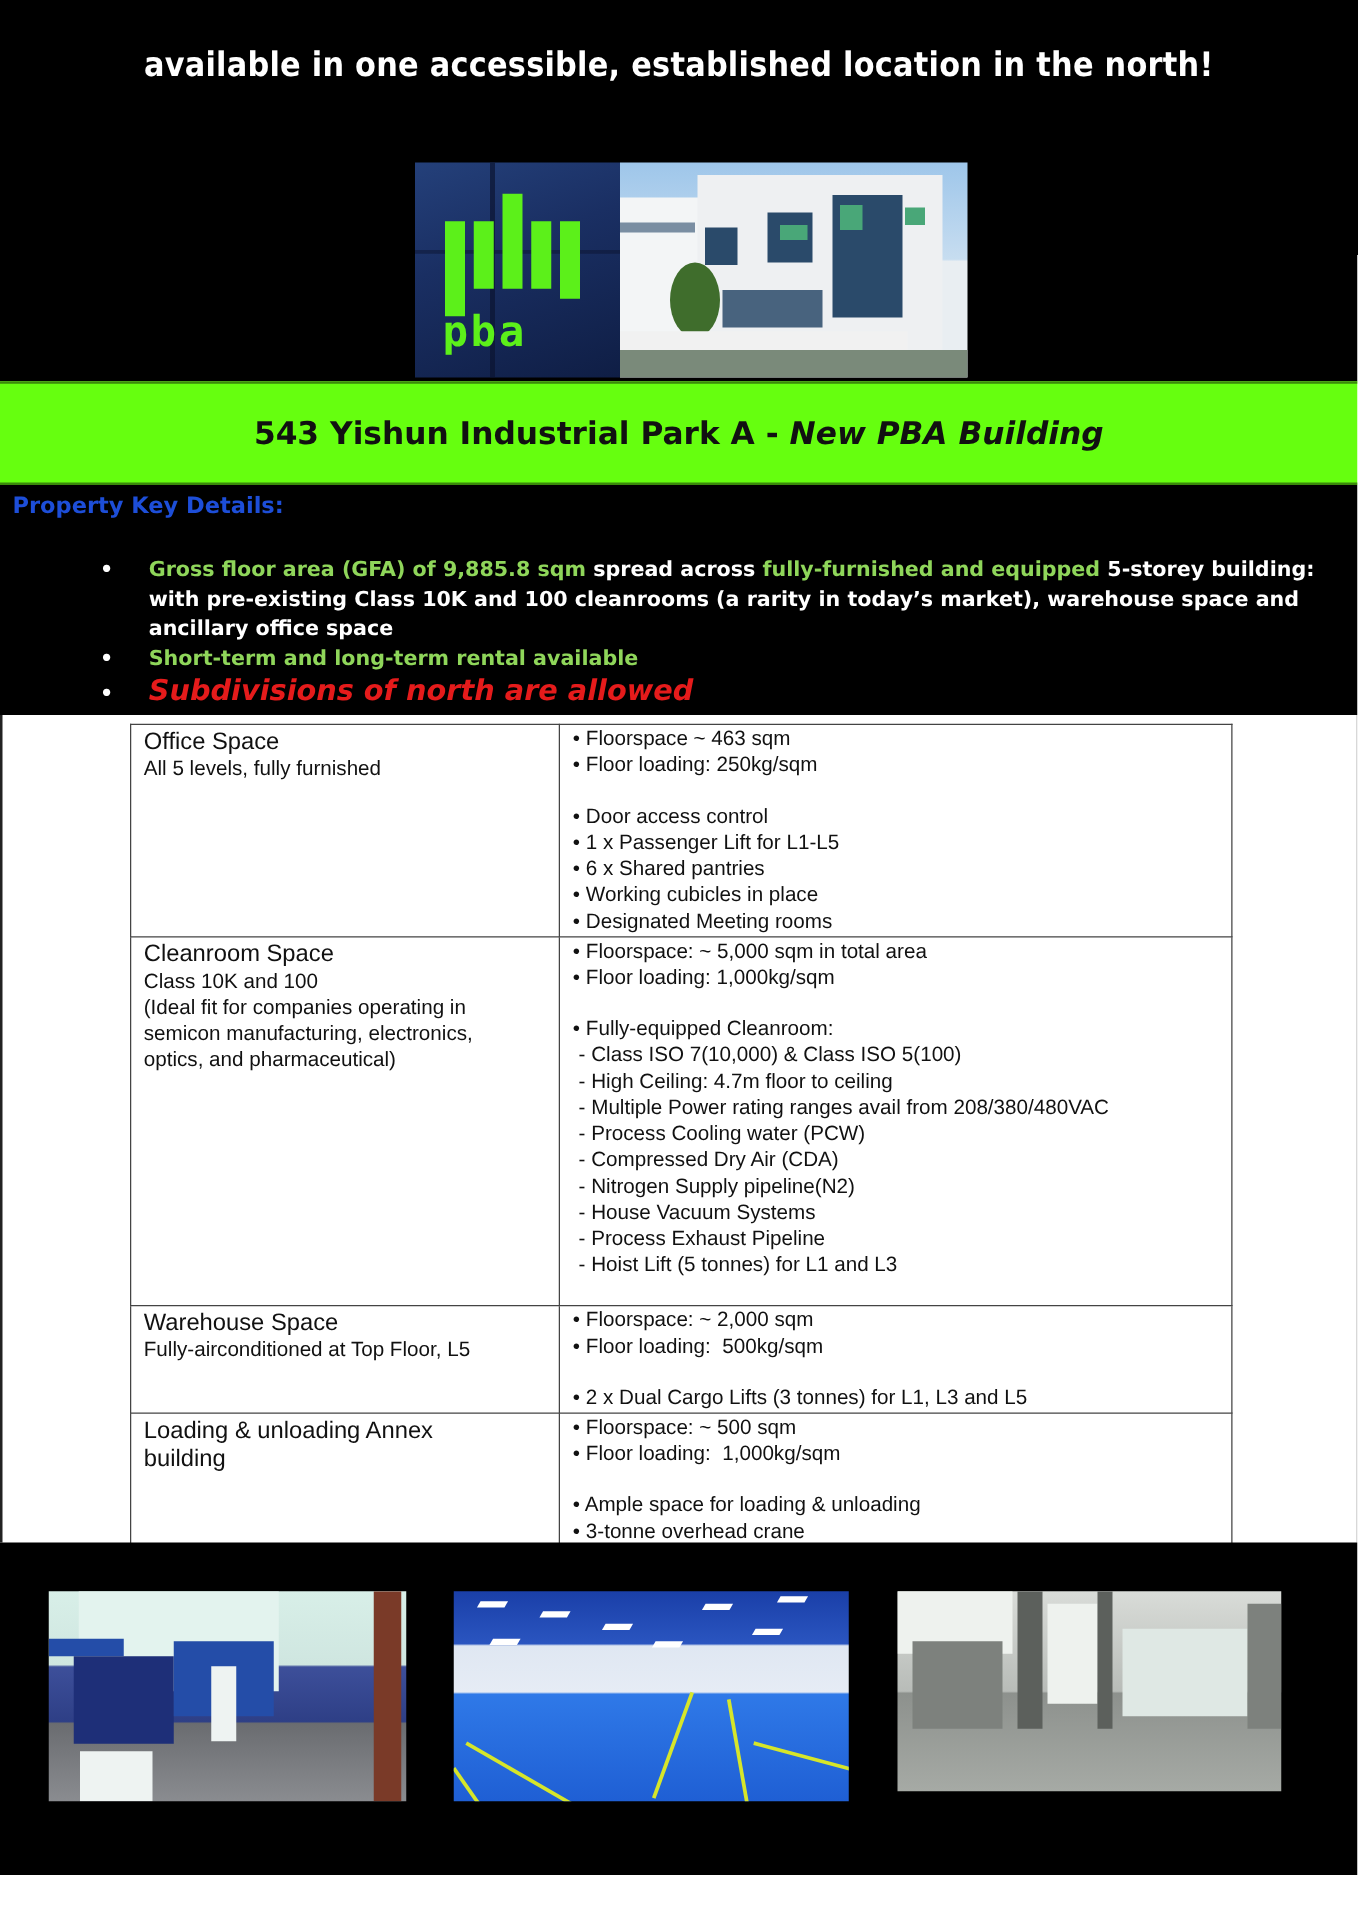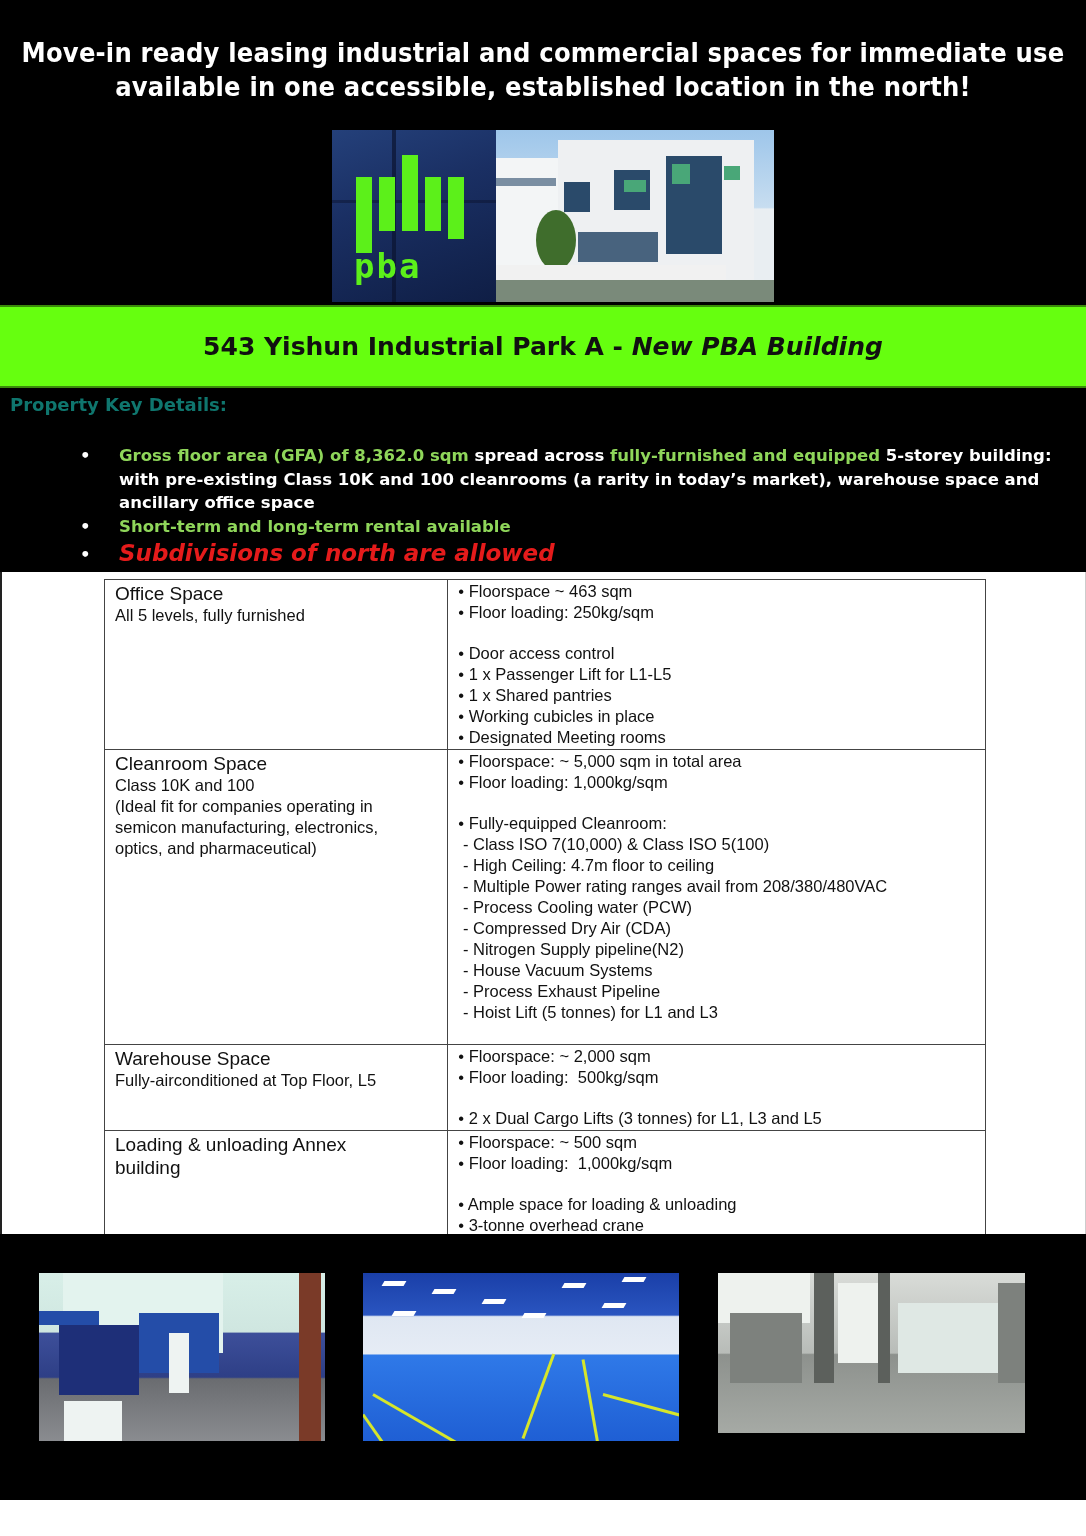--- a/index.html
+++ b/index.html
@@ -25,21 +25,21 @@
   .bld-ground { position: absolute; left: 0; top: 150px; width: 278px; height: 22px; background: #7a8a7a; }
   .bld-fence { position: absolute; left: 0; top: 135px; width: 230px; height: 20px; background: #f1f1f1; }
   .bld-tree { position: absolute; left: 40px; top: 80px; width: 40px; height: 60px; background: #3f6d2c; border-radius: 50%; }
 
   .green-band { position: absolute; left: 0; top: 305px; width: 1086px; height: 83px; background: #66ff0f; border-top: 2px solid #3a8a0a; border-bottom: 2px solid #3a8a0a; }
   .address { position: absolute; left: 0; top: 330px; width: 1086px; text-align: center; color: #111;
     font-weight: bold; font-size: 25px; line-height: 34px; }
   .address em { font-style: italic; }
 
   .details-band { position: absolute; left: 0; top: 388px; width: 1086px; height: 184px; background: #000; }
-  .details-title { position: absolute; left: 10px; top: 393px; color: #0f766e; font-weight: bold; font-size: 18px; line-height: 24px; }
+  .details-title { position: absolute; left: 10px; top: 393px; color: #1d4ed8; font-weight: bold; font-size: 18px; line-height: 24px; }
   .bullets { position: absolute; left: 80px; top: 444px; width: 980px; list-style: none; }
   .bullets li { position: relative; padding-left: 39px; color: #fff; font-weight: bold; font-size: 16.5px; line-height: 23.5px; }
   .bullets li .dot { position: absolute; left: 0; top: 0; color: #fff; }
   .g { color: #8fd65a; }
   .bullets li.red { color: #e51b1b; font-style: italic; font-size: 23px; line-height: 30px; }
   .bullets li.red .dot { font-style: normal; font-size: 16.5px; top: 2px; }
 
   .table-area { position: absolute; left: 0; top: 572px; width: 1086px; height: 662px; background: #fff; border-left: 2px solid #222; border-right: 1px solid #ccc; }
   table.spec { position: absolute; left: 104px; top: 579px; width: 882px; border-collapse: collapse; font-family: "Liberation Sans", sans-serif; }
   table.spec td { border: 1.5px solid #444; vertical-align: top; color: #111; }
@@ -62,21 +62,20 @@
   .photo-ware { left: 718px; top: 1273px; width: 307px; height: 160px; background: linear-gradient(180deg, #d9dcd8 0%, #b8bcb8 50%, #8d918d 51%, #a6aaa5 100%); }
   .photo-ware .shutter { position: absolute; background: #7d817d; }
   .photo-ware .window { position: absolute; background: #eef2ee; }
   .photo-ware .pillar { position: absolute; background: #5c605c; }
 </style>
 </head>
 <body>
 
 <div class="top-band"></div>
 <div class="headline">
-  <div>Move-in ready leasing industrial and commercial spaces for immediate use</div>
   <div>available in one accessible, established location in the north!</div>
 </div>
 
 <div class="hero">
   <div class="logo-tile">
     <div class="glass"></div>
     <div class="glass2"></div>
     <div class="bar" style="left:24px;top:47px;width:16px;height:76px;"></div>
     <div class="bar" style="left:47px;top:47px;width:16px;height:54px;"></div>
     <div class="bar" style="left:70px;top:25px;width:16px;height:76px;"></div>
@@ -103,21 +102,21 @@
 
 <div class="green-band"></div>
 <div class="address">
   <span>543 Yishun Industrial Park A - </span><em>New PBA Building</em>
 </div>
 
 <div class="details-band"></div>
 <div class="details-title">Property Key Details:</div>
 <ul class="bullets">
   <li>
-    <span class="dot">•</span><span class="g">Gross floor area (GFA) of 8,362.0 sqm</span><span> spread across </span><span class="g">fully-furnished and equipped</span><span> 5-storey building: with pre-existing Class 10K and 100 cleanrooms (a rarity in today’s market), warehouse space and ancillary office space</span>
+    <span class="dot">•</span><span class="g">Gross floor area (GFA) of 9,885.8 sqm</span><span> spread across </span><span class="g">fully-furnished and equipped</span><span> 5-storey building: with pre-existing Class 10K and 100 cleanrooms (a rarity in today’s market), warehouse space and ancillary office space</span>
   </li>
   <li>
     <span class="dot">•</span><span class="g">Short-term and long-term rental available</span>
   </li>
   <li class="red">
     <span class="dot">•</span><span>Subdivisions of north are allowed</span>
   </li>
 </ul>
 
 <div class="table-area"></div>
@@ -127,21 +126,21 @@
     <td class="left">
       <div class="sp-title">Office Space</div>
       <div class="sp-sub">All 5 levels, fully furnished</div>
     </td>
     <td class="right">
       <div class="ln">• Floorspace ~ 463 sqm</div>
       <div class="ln">• Floor loading: 250kg/sqm</div>
       <div class="gap"></div>
       <div class="ln">• Door access control</div>
       <div class="ln">• 1 x Passenger Lift for L1-L5</div>
-      <div class="ln">• 1 x Shared pantries</div>
+      <div class="ln">• 6 x Shared pantries</div>
       <div class="ln">• Working cubicles in place</div>
       <div class="ln">• Designated Meeting rooms</div>
     </td>
   </tr>
   <tr style="height:295px;">
     <td class="left">
       <div class="sp-title">Cleanroom Space</div>
       <div class="sp-sub">Class 10K and 100</div>
       <div class="sp-sub">(Ideal fit for companies operating in</div>
       <div class="sp-sub">semicon manufacturing, electronics,</div>

